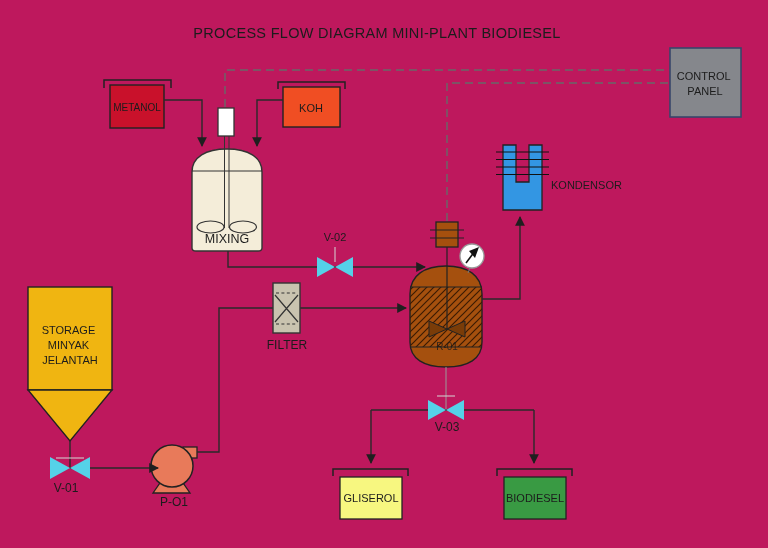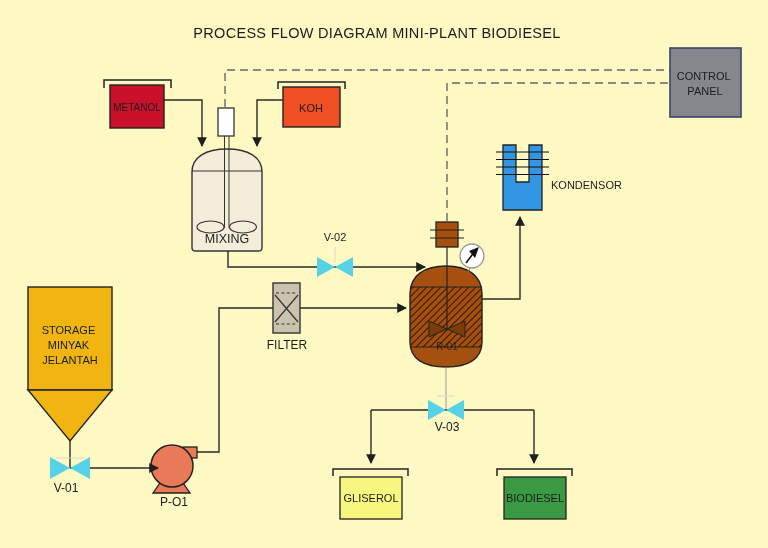--- a/index.html
+++ b/index.html
@@ -1,16 +1,16 @@
 <!DOCTYPE html>
 <html><head>
 <meta charset="utf-8">
 <style>
   html,body{margin:0;padding:0;background:#ffffff;}
-  .stage{position:relative;width:768px;height:548px;background:#fef9c3;overflow:hidden;}
+  .stage{position:relative;width:768px;height:548px;background:#be185d;overflow:hidden;}
   svg text{font-family:"Liberation Sans","DejaVu Sans",sans-serif;fill:#1c1c1c;}
   .pipe{stroke:#2a2a2a;stroke-width:1.4;fill:none;}
   .pipe-thin{stroke:#9a9a9a;stroke-width:1;fill:none;}
   .stem{stroke:#d6d6d6;stroke-width:1;fill:none;}
   .dash{stroke:#686868;stroke-width:1.4;fill:none;stroke-dasharray:8 5;}
   .outline{stroke:#222222;stroke-width:1.4;}
   .bracket{stroke:#222222;stroke-width:1.5;fill:none;}
 </style>
 </head>
 <body>

